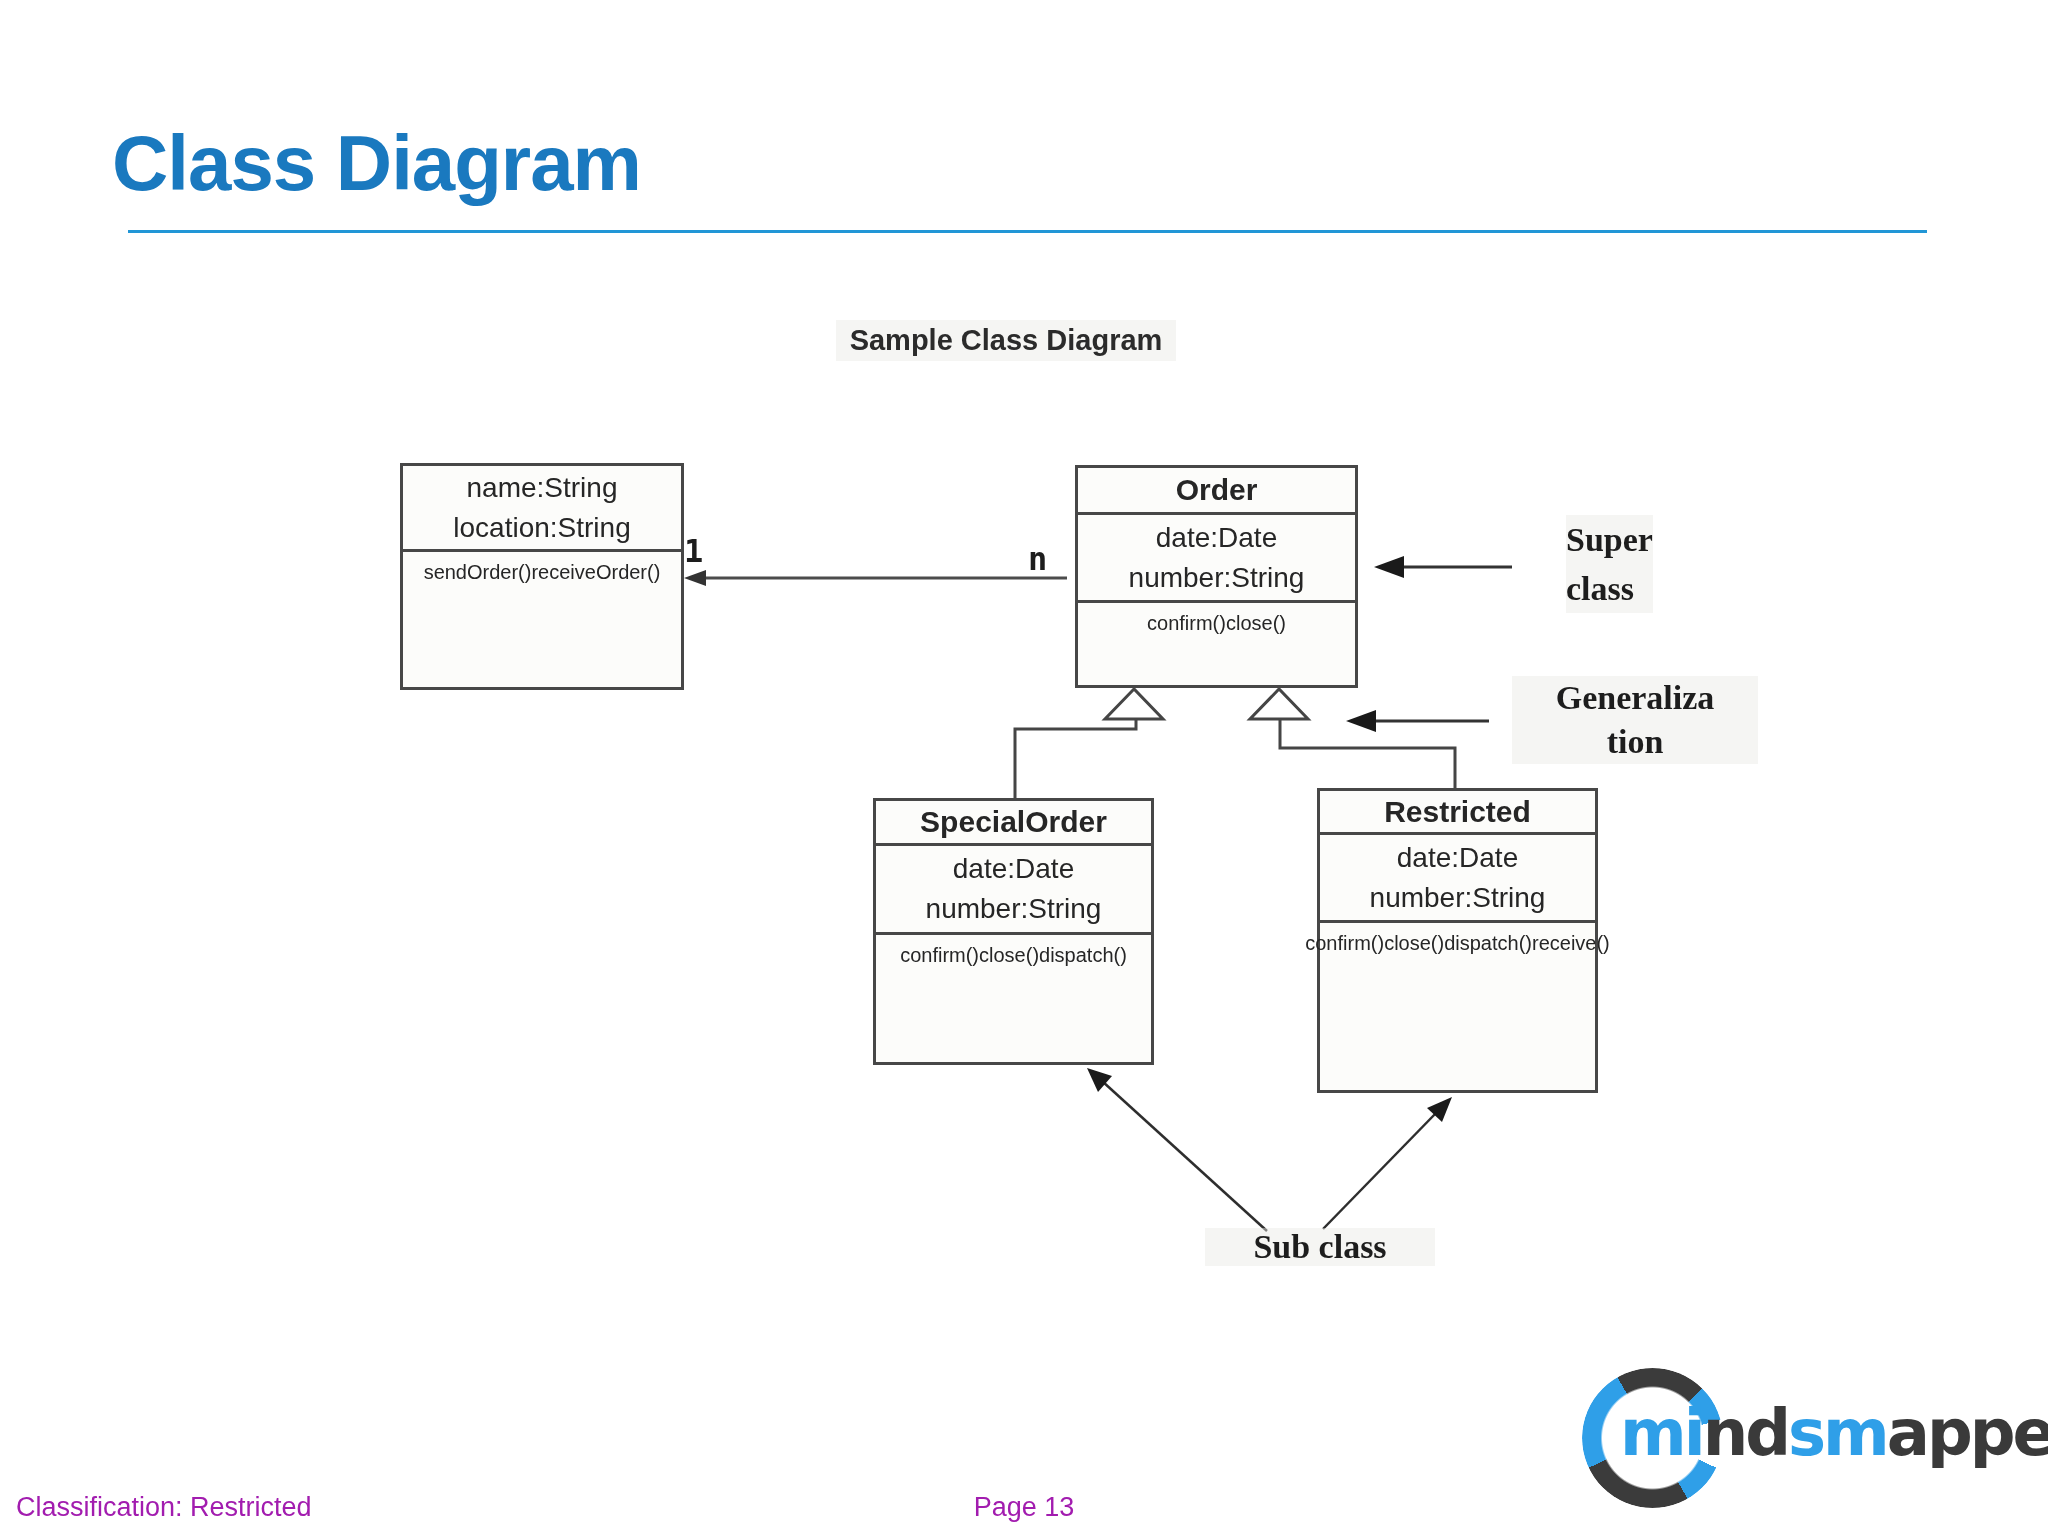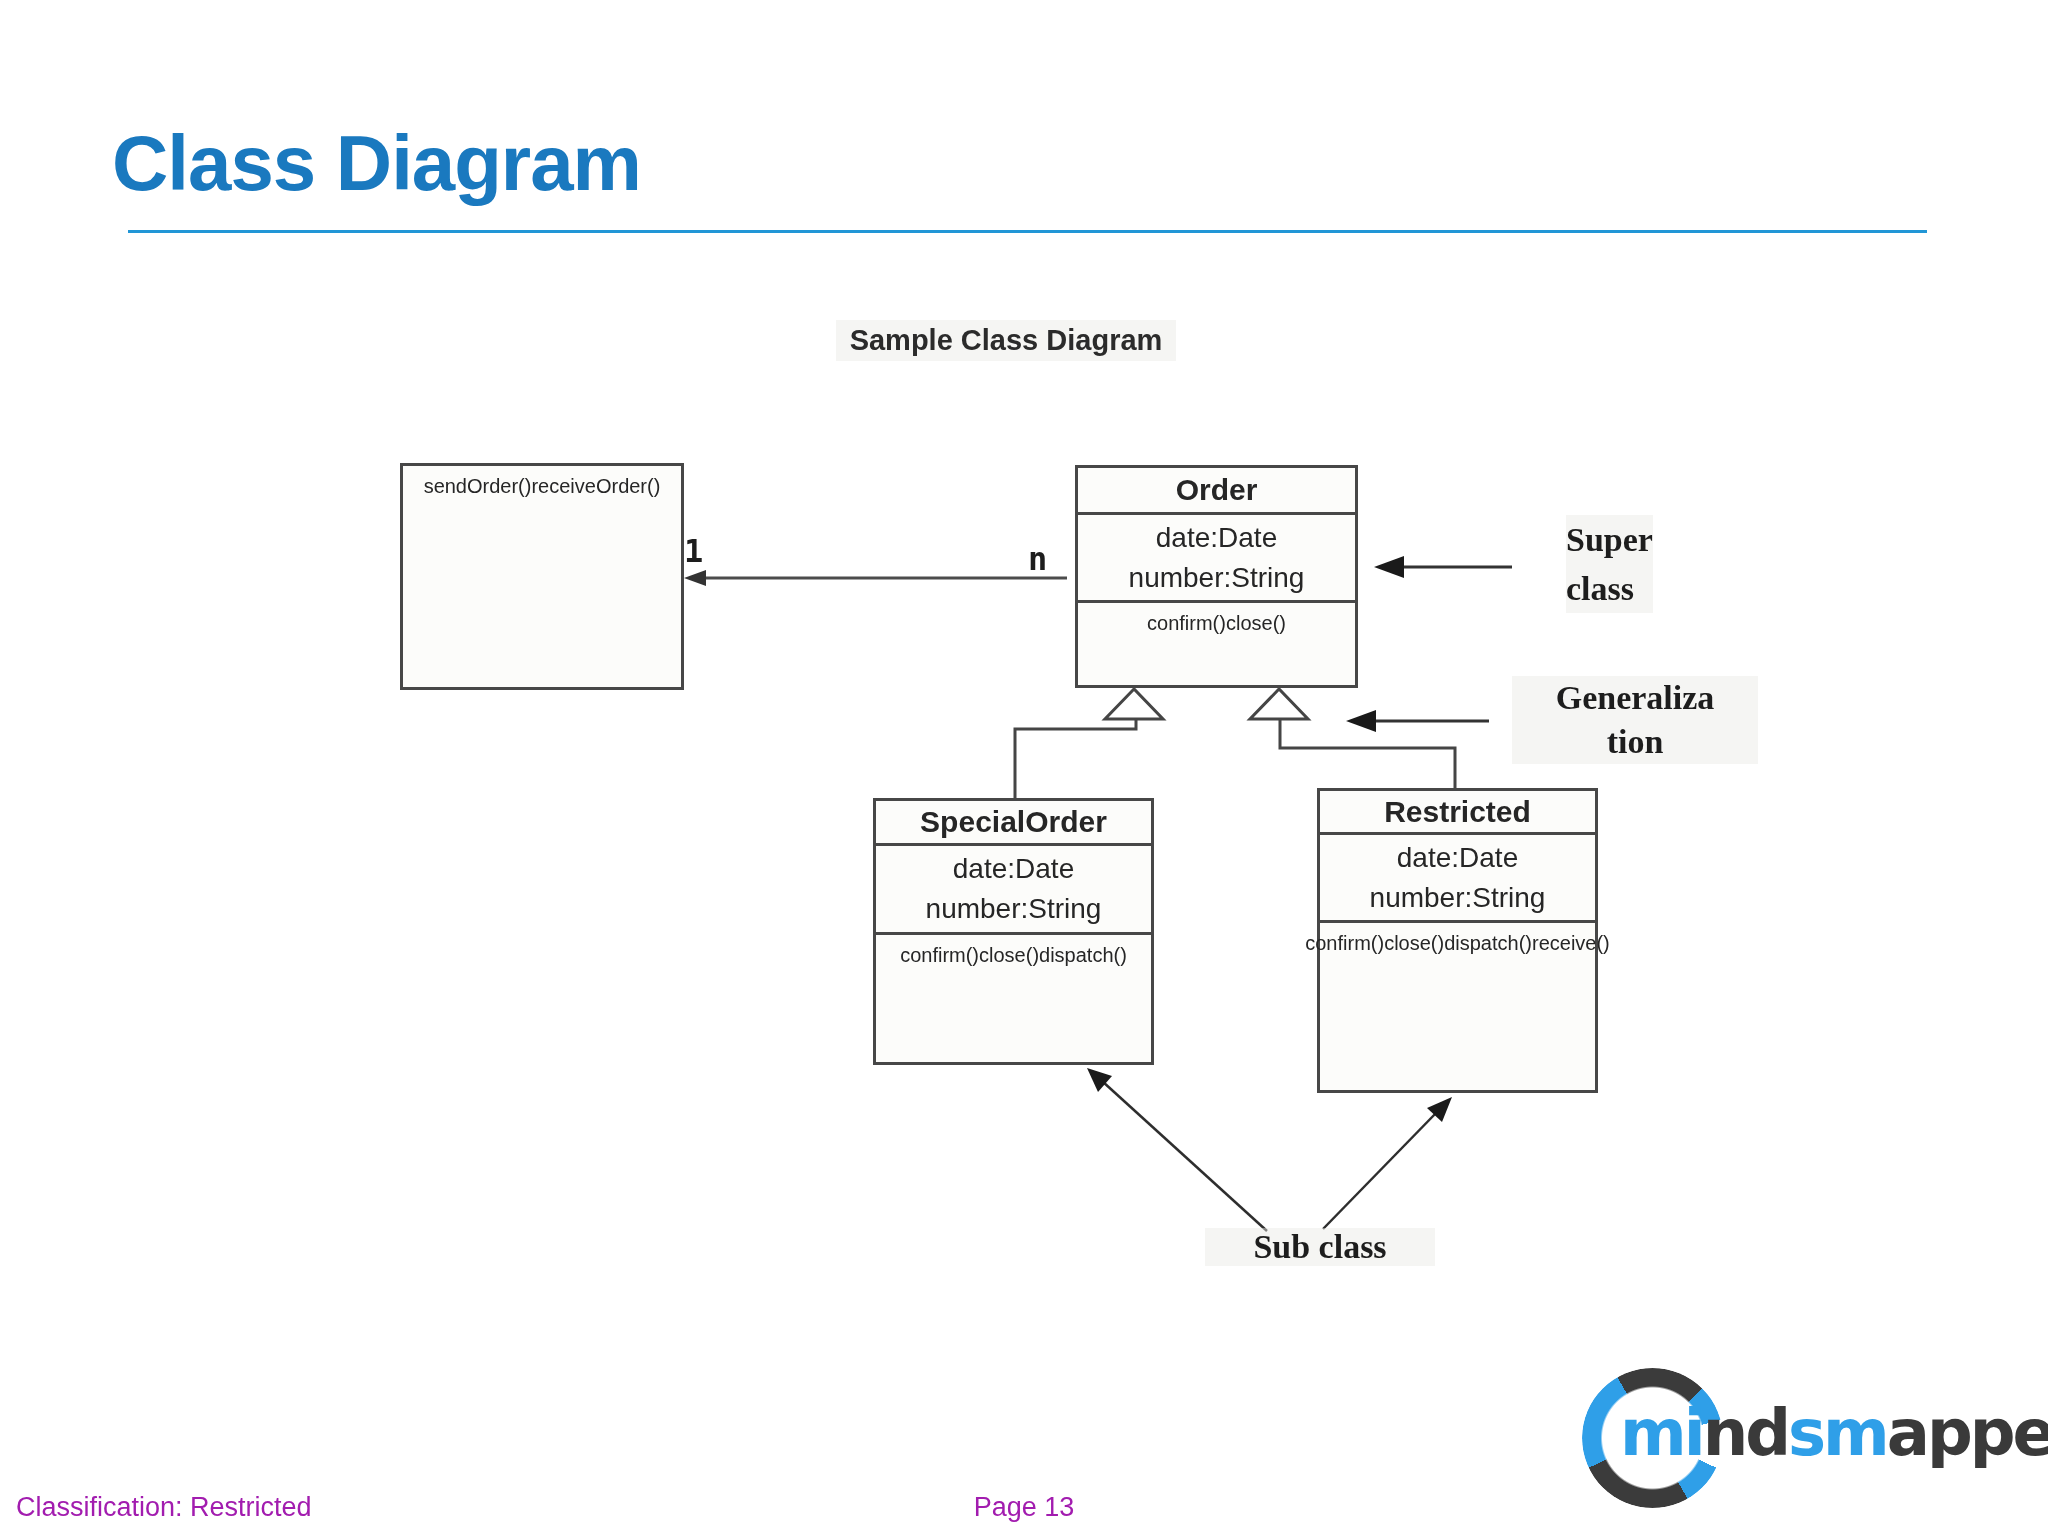--- a/index.html
+++ b/index.html
@@ -91,20 +91,24 @@
   <line x1="1374" y1="721" x2="1489" y2="721" stroke="#333" stroke-width="3"></line>
   <polygon points="1346,721 1376,710 1376,732" fill="#1a1a1a"></polygon>
 
   <line x1="1267" y1="1231" x2="1102" y2="1081" stroke="#2e2e2e" stroke-width="2.5"></line>
   <polygon points="1087,1068 1112,1076 1098,1092" fill="#1a1a1a"></polygon>
   <line x1="1323" y1="1229" x2="1437" y2="1112" stroke="#2e2e2e" stroke-width="2.5"></line>
   <polygon points="1452,1097 1442,1122 1427,1108" fill="#1a1a1a"></polygon>
 </svg>
 
 <div class="abs uml-box" style="left:400px;top:463px;width:284px;height:227px;">
+  <div class="uml-attrs" style="height:86px;">
+    <div>name:String</div>
+    <div>location:String</div>
+  </div>
   <div class="uml-methods">
     <div>sendOrder()</div>
     <div>receiveOrder()</div>
   </div>
 </div>
 
 <div class="abs uml-box" style="left:1067px;top:465px;width:283px;height:223px;margin-left:8px;">
   <div class="uml-name" style="height:47px;">Order</div>
   <div class="uml-attrs" style="height:88px;">
     <div>date:Date</div>

